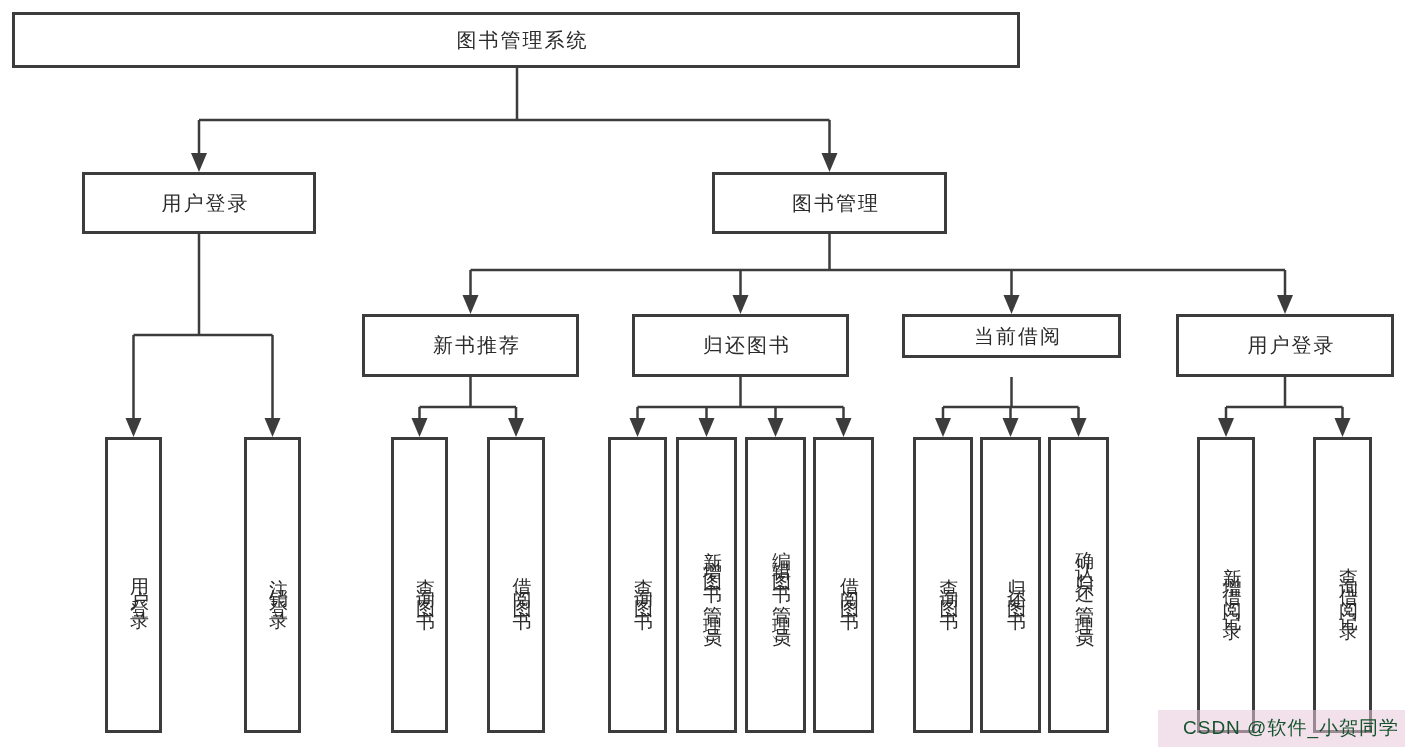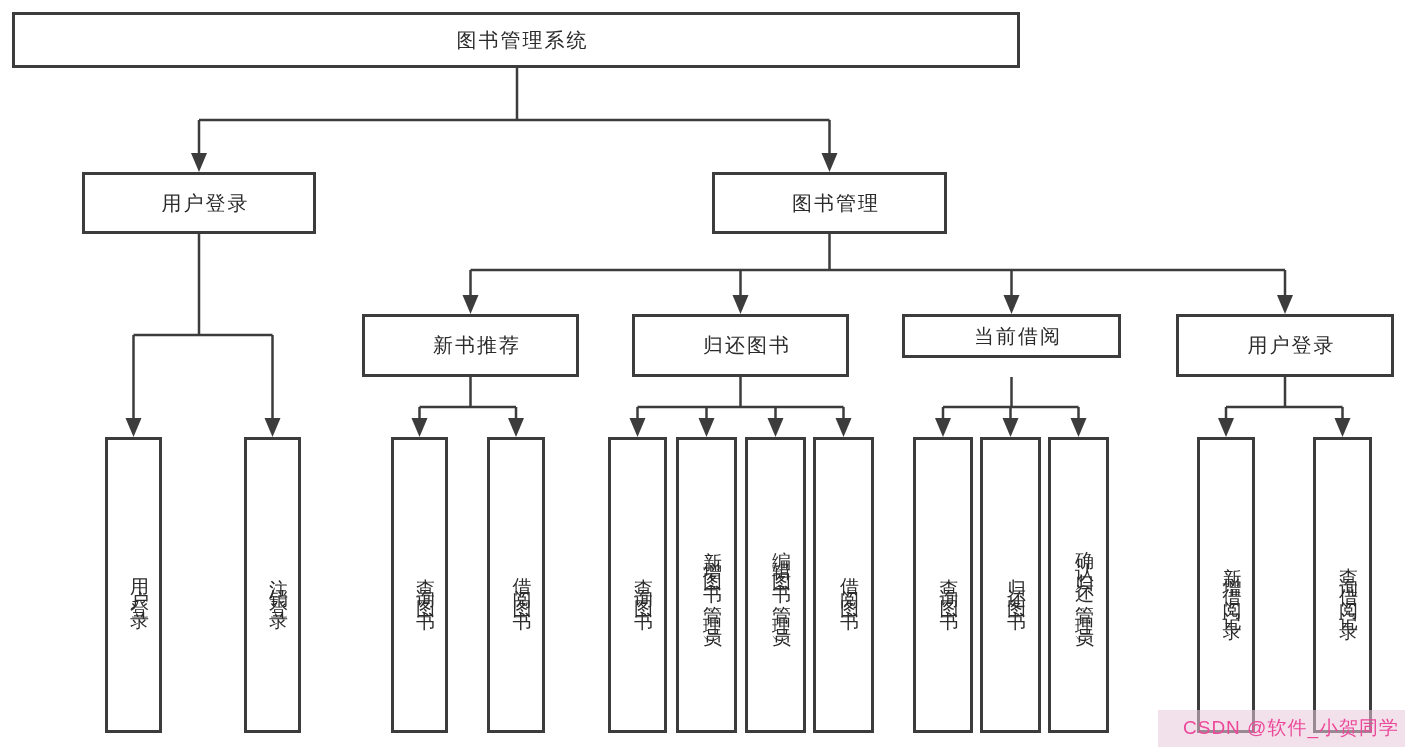--- a/index.html
+++ b/index.html
@@ -37,21 +37,21 @@
   #wm-bg{
     position:absolute;
     left:1158px;top:710px;width:247px;height:37px;
     background:rgba(231,198,218,0.55);
     z-index:3;
   }
   #wm-text{
     position:absolute;
     left:1183px;top:715px;width:222px;
     font-size:19px;
-    color:#ec4899;
+    color:#14532d;
     letter-spacing:1px;
     white-space:nowrap;
     z-index:4;
   }
 </style>
 </head>
 <body>
 
 <div id="stage">
 

